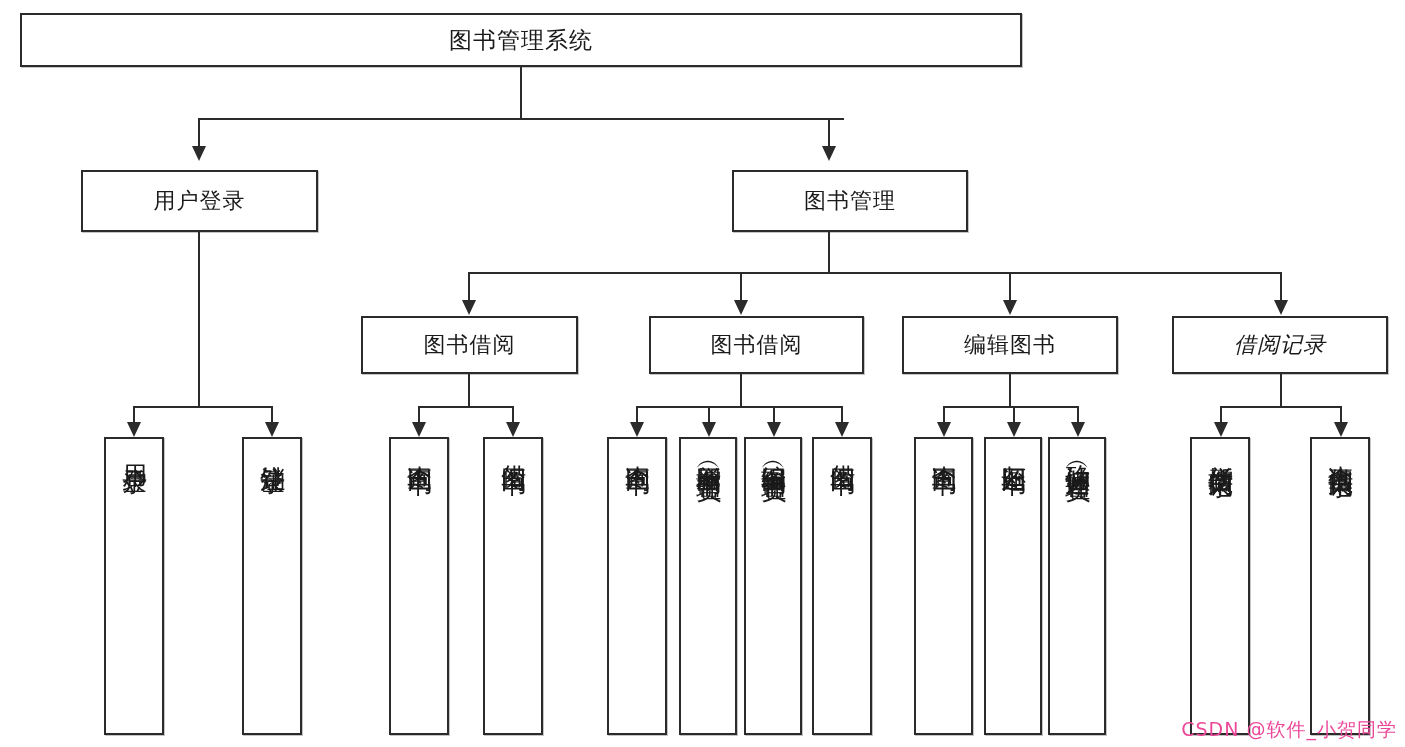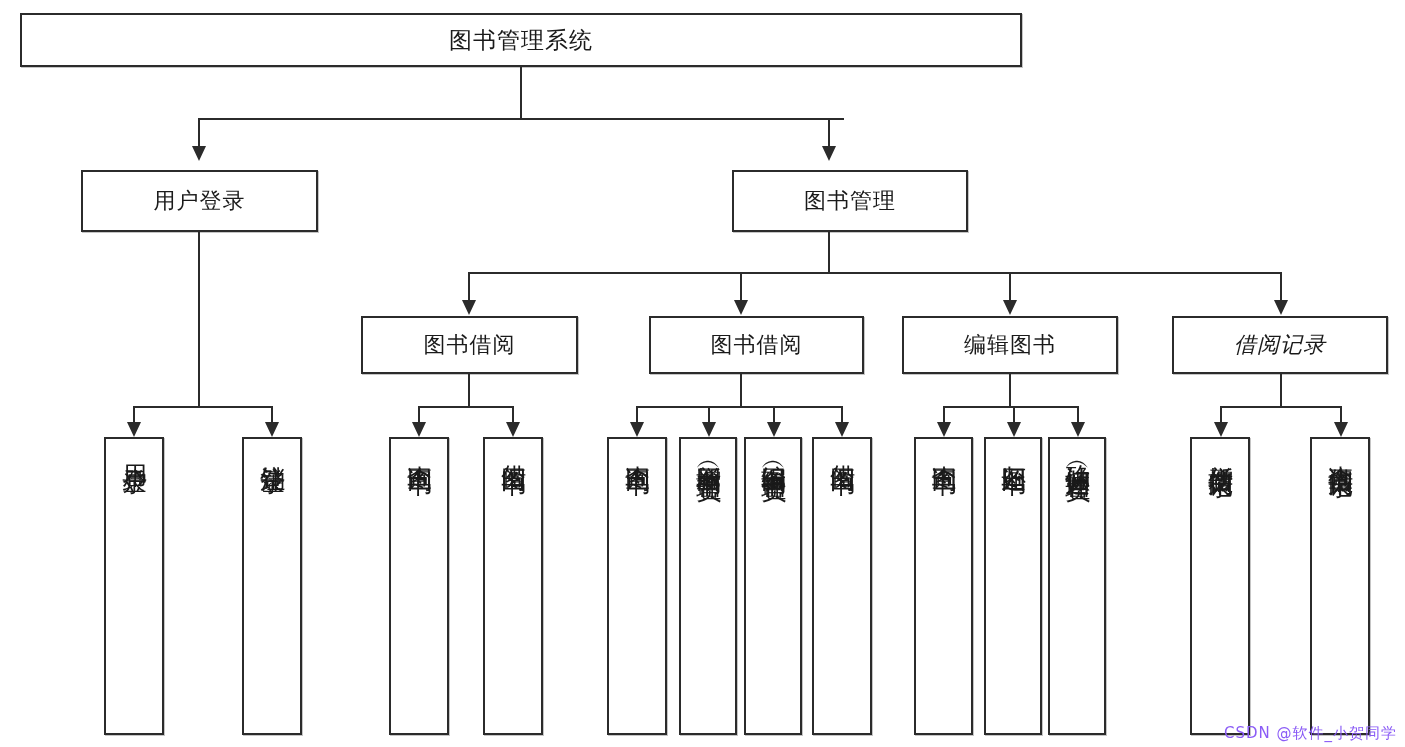--- a/index.html
+++ b/index.html
@@ -64,22 +64,22 @@
     width:0;height:0;
     border-left:7px solid transparent;
     border-right:7px solid transparent;
     border-top:15px solid #2b2b2b;
   }
   
   #watermark{
     position:absolute;
     right:8px;
     bottom:4px;
-    font-size:15px;
-    color:#8b5cf6;
+    font-size:19px;
+    color:#ec4899;
     letter-spacing:1px;
     white-space:nowrap;
     pointer-events:none;
     font-family:"DejaVu Sans","Liberation Sans",sans-serif;
   }
 </style>
 </head>
 <body>
 
 <div id="canvas">

